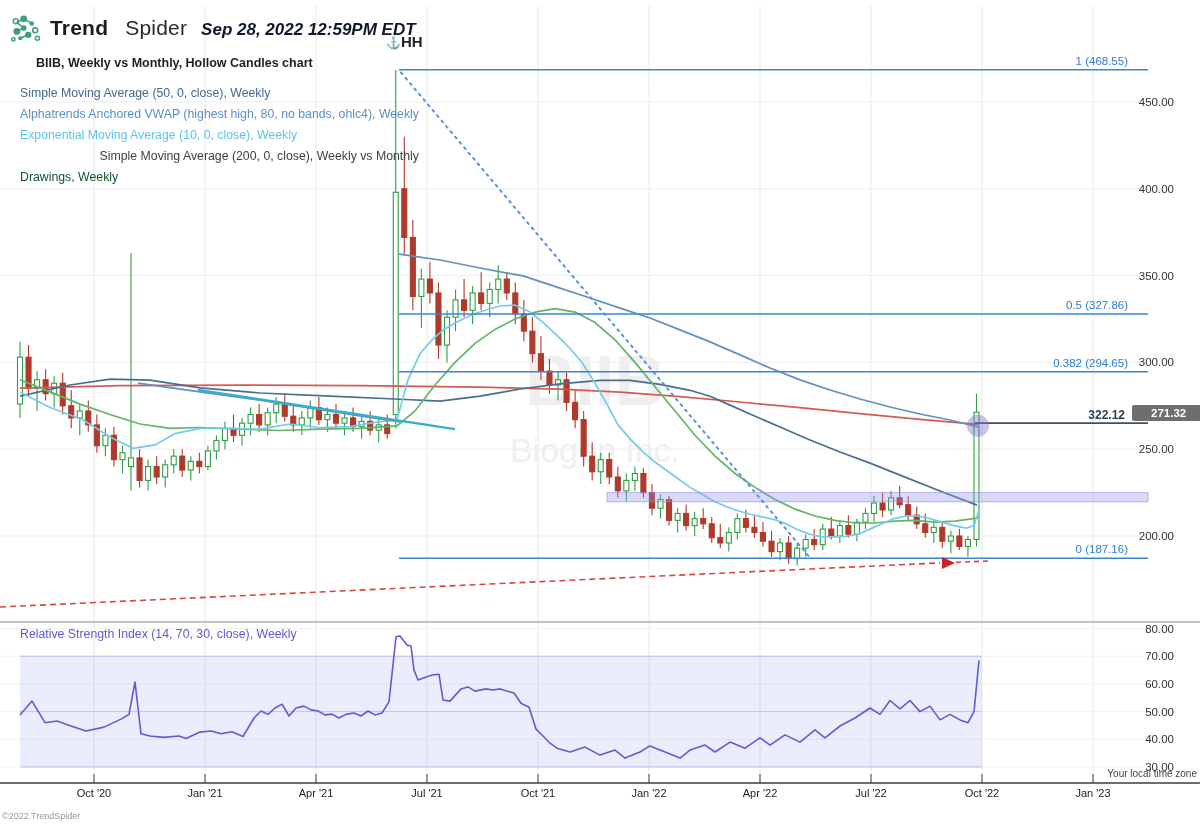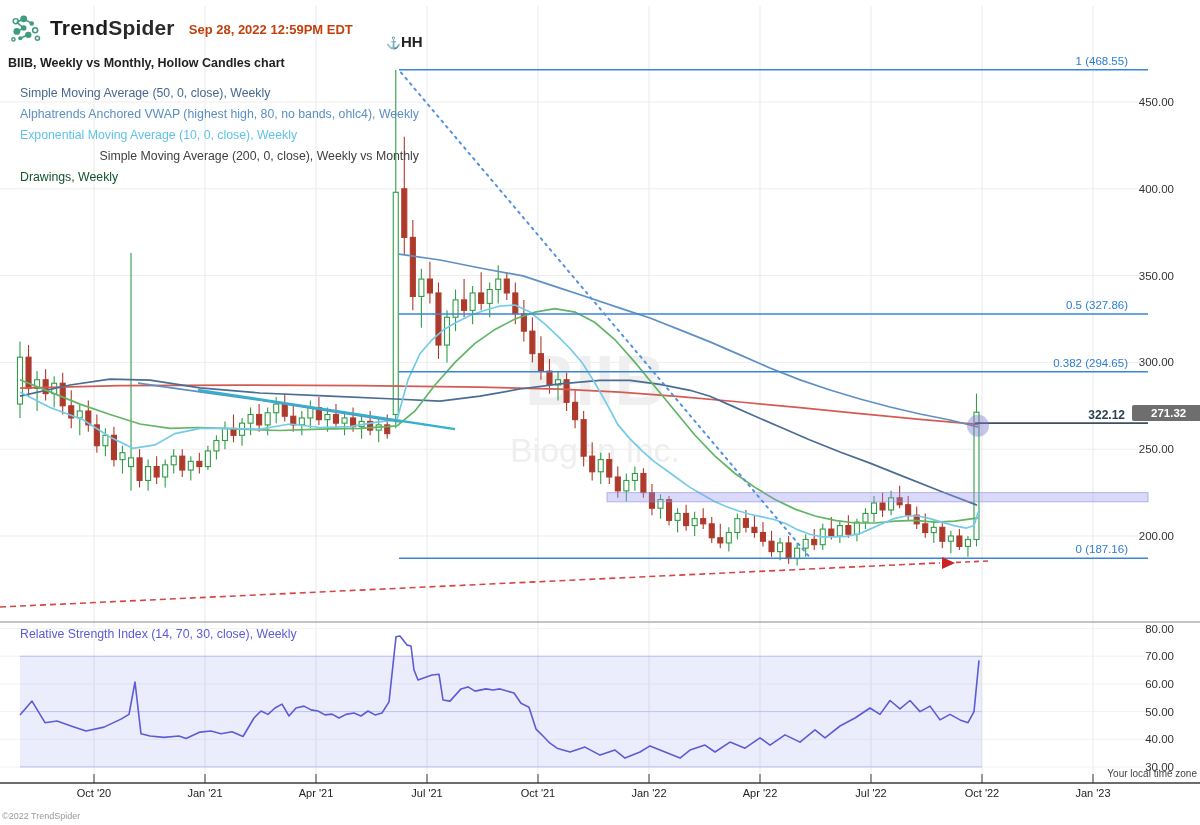--- a/index.html
+++ b/index.html
@@ -2,23 +2,23 @@
 <html><head>
 <meta charset="utf-8">
 <style>
   html,body{margin:0;padding:0;background:#fff;}
   .screen{position:relative;width:1200px;height:825px;background:#fff;overflow:hidden;
           font-family:"Liberation Sans",sans-serif;}
   #chart{position:absolute;left:0;top:0;}
   .hdr{position:absolute;left:8px;top:12px;display:flex;align-items:center;}
   .brand{font-size:21px;letter-spacing:.2px;color:#1c1c1c;margin-left:6px;}
   .brand b{font-weight:900;}
-  .brand span{font-weight:700;color:#2a2a2a;}
-  .stamp{font-size:13px;font-weight:bold;color:#c2410c;margin-left:14px;margin-top:3px;}
-  .title{position:absolute;left:8px;top:56px;font-size:12.5px;font-weight:bold;color:#1f1f1f;}
+  .brand span{font-weight:400;color:#2a2a2a;padding-left:17px;}
+  .stamp{font-size:17px;font-weight:bold;color:#0f172a;margin-left:14px;margin-top:3px;font-style:italic;}
+  .title{position:absolute;left:36px;top:56px;font-size:12.5px;font-weight:bold;color:#1f1f1f;}
   .legend{position:absolute;left:20px;top:83px;}
   .lg-row{font-size:12.3px;line-height:21px;white-space:nowrap;cursor:pointer;}
   .rsi-legend{position:absolute;left:20px;top:627px;font-size:12.3px;}
   .anchor-tag{position:absolute;left:386px;top:33px;font-size:11px;color:#222;white-space:nowrap;}
   .anchor-tag .glyph{color:#555;font-size:12px;}
   .anchor-tag .hh{font-weight:bold;font-size:15px;}
   .lvl-label{position:absolute;left:1040px;top:408px;width:85px;text-align:right;
              font-size:12px;font-weight:bold;color:#2c3e50;}
   .badge{position:absolute;left:1132px;top:405px;background:#6e6e6e;color:#fff;
          font-size:11.5px;font-weight:bold;padding:2px 19px;border-radius:2px;}

